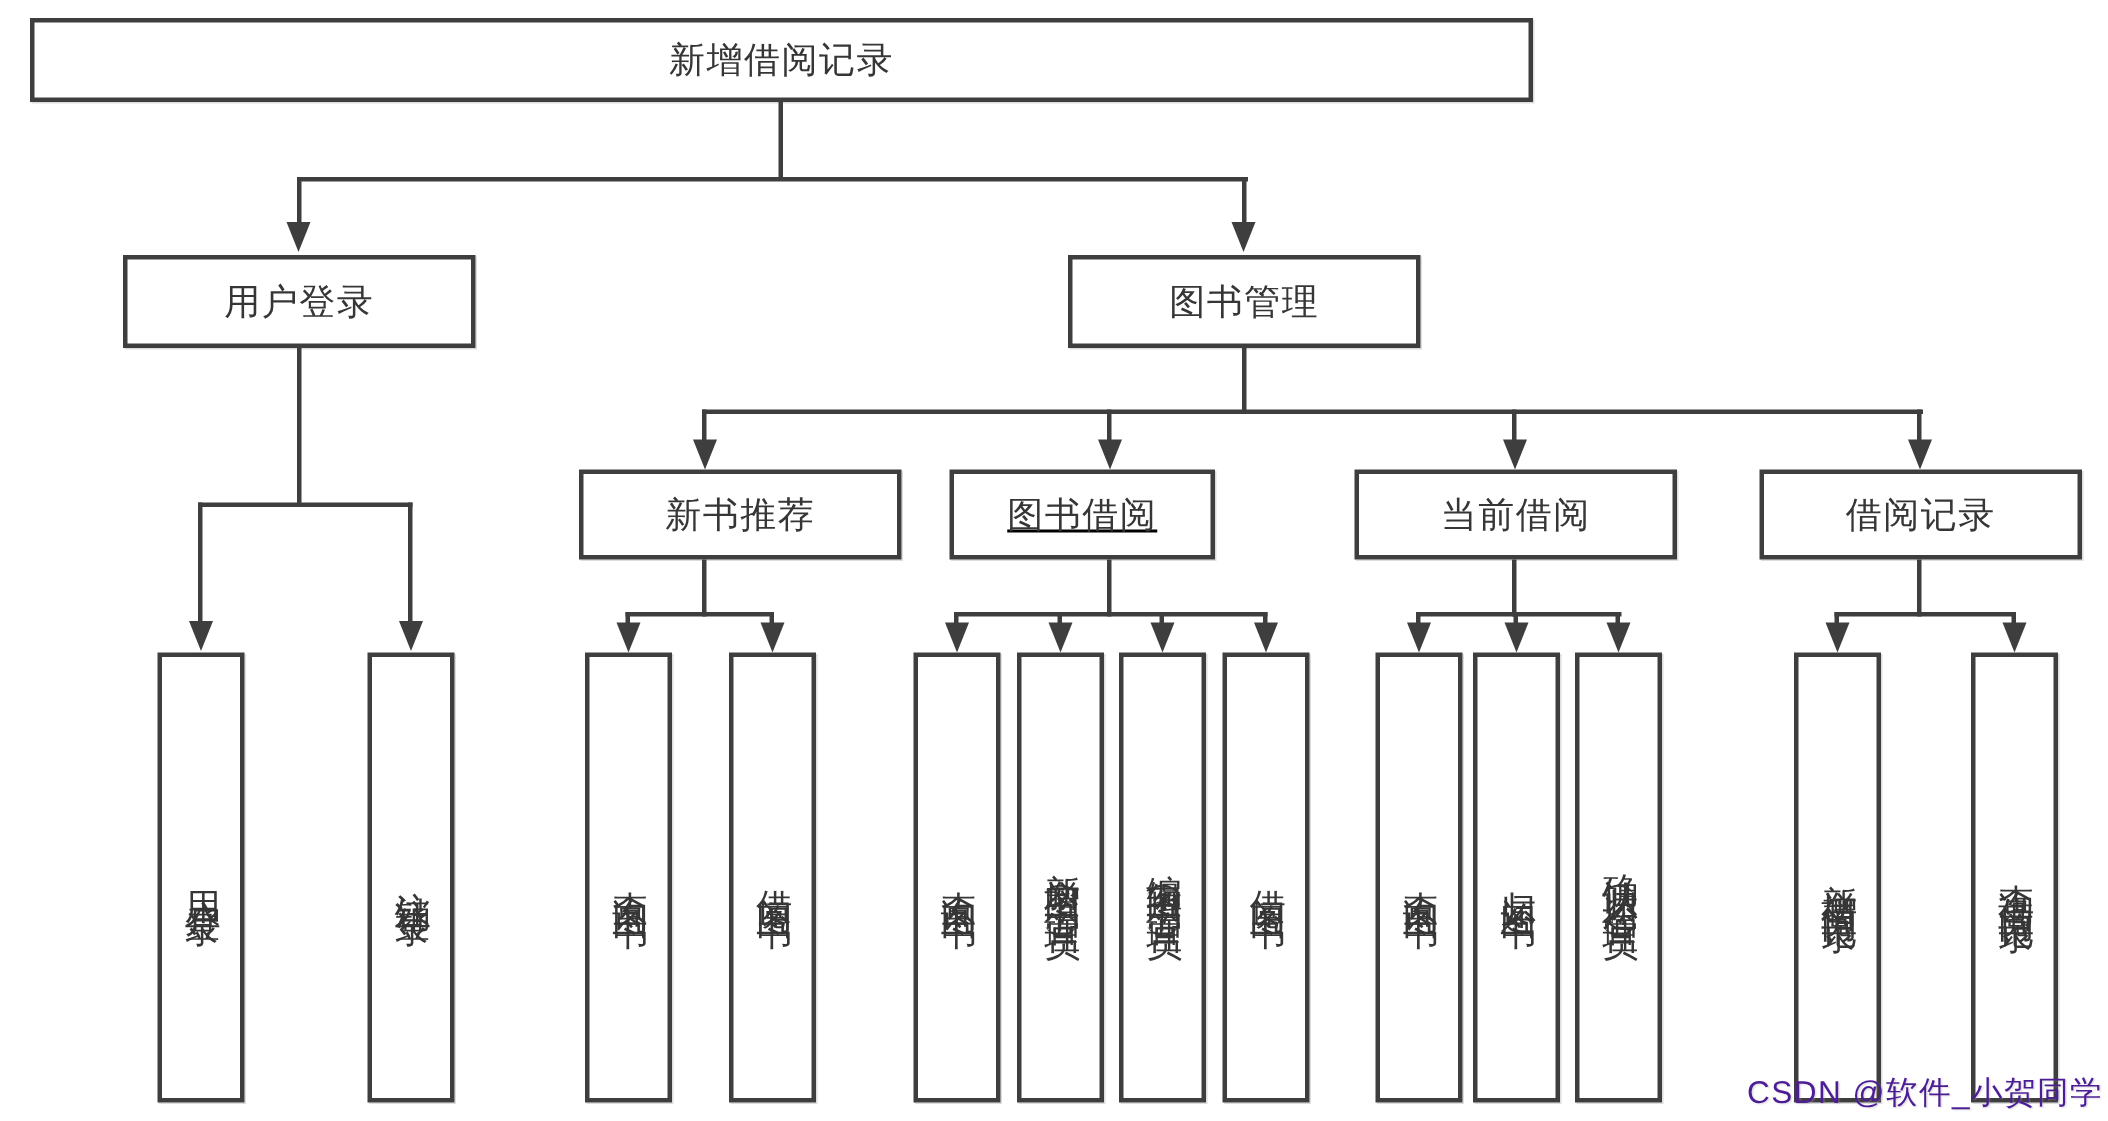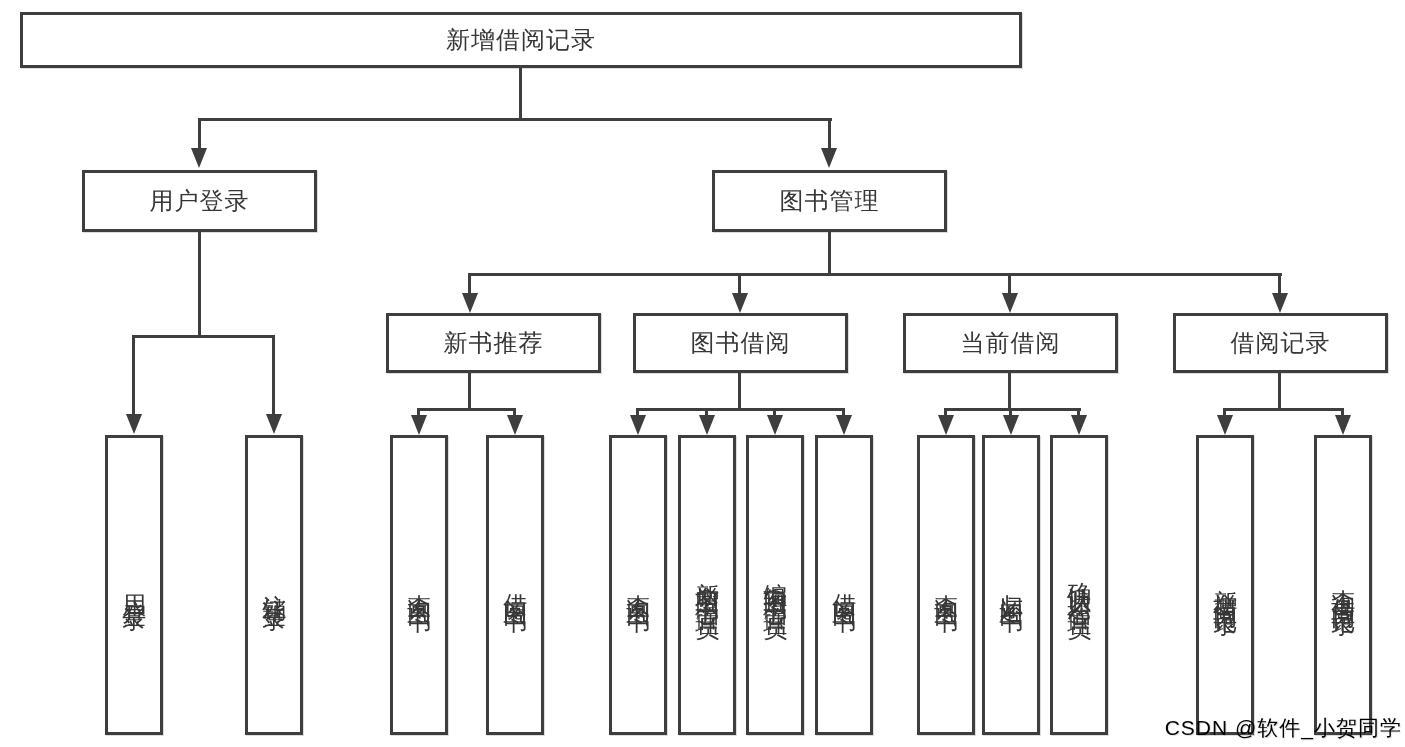--- a/index.html
+++ b/index.html
@@ -43,21 +43,21 @@
     width: 0; height: 0;
     border-left: 8px solid transparent;
     border-right: 8px solid transparent;
     border-top: 20px solid #3e3e3e;
   }
   .watermark {
     position: absolute;
     top: 714px;
     right: 3px;
     font-size: 21px;
-    color: #000000;
+    color: #4c1d95;
     letter-spacing: 1px;
     white-space: nowrap;
     text-shadow: 1px 1px 1px rgba(160,160,160,0.35);
   }
 </style>
 </head>
 <body>
 
 <div class="canvas">
 
@@ -93,21 +93,21 @@
   <div class="ln vl" style="left:1008px; top:273px; height:24px;"></div>
   <div class="ln vl" style="left:1278px; top:273px; height:24px;"></div>
   <div class="ar" style="left:462px; top:293px;"></div>
   <div class="ar" style="left:732px; top:293px;"></div>
   <div class="ar" style="left:1002px; top:293px;"></div>
   <div class="ar" style="left:1272px; top:293px;"></div>
 
   <div class="b" style="left:363px; top:313px; width:215px; height:60px;margin-left:23px;">
     <span class="ht">新书推荐</span>
   </div>
-  <div class="b" style="left:633px; top:313px; width:215px; height:60px;">
+  <div class="b" style="left:633px; top:313px; width:177px; height:60px;text-decoration:underline;">
     <span class="ht">图书借阅</span>
   </div>
   <div class="b" style="left:1173px; top:313px; width:215px; height:60px;">
     <span class="ht">借阅记录</span>
   </div>
   <div class="b" style="left:903px; top:313px; width:215px; height:60px;">
     <span class="ht">当前借阅</span>
   </div>
 
   <div class="ln vl" style="left:468px; top:373px; height:38px;"></div>

